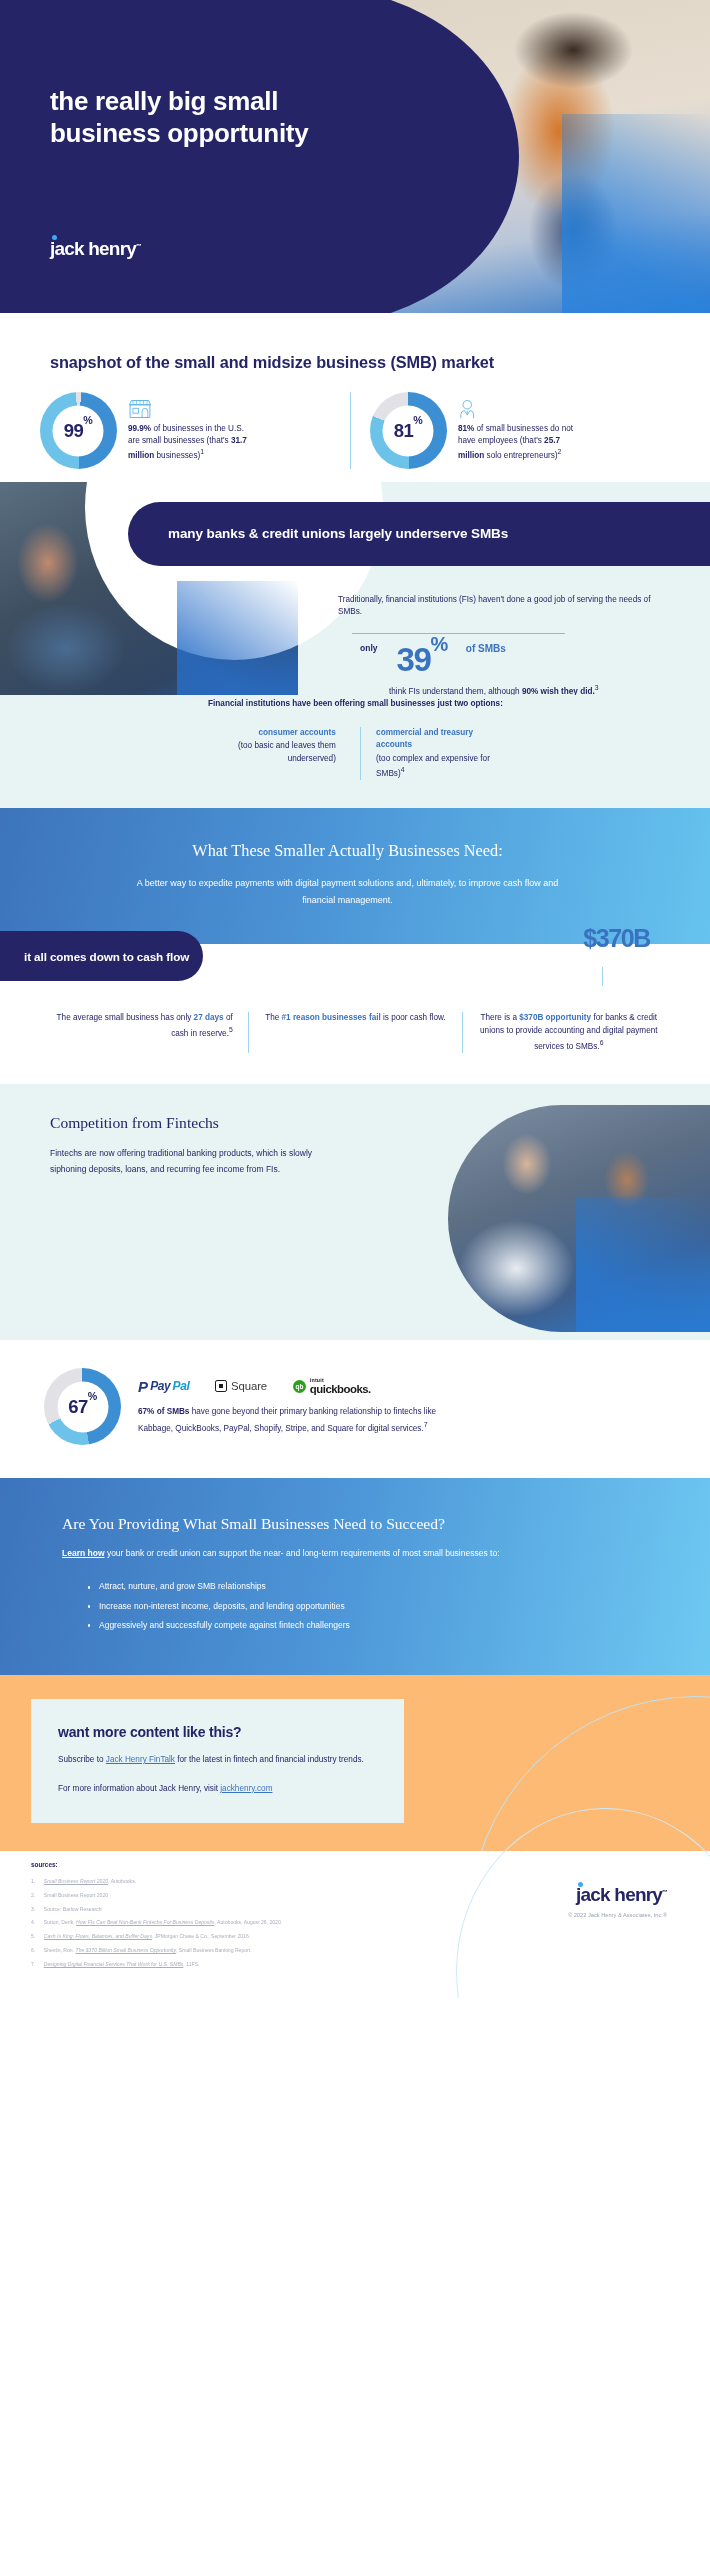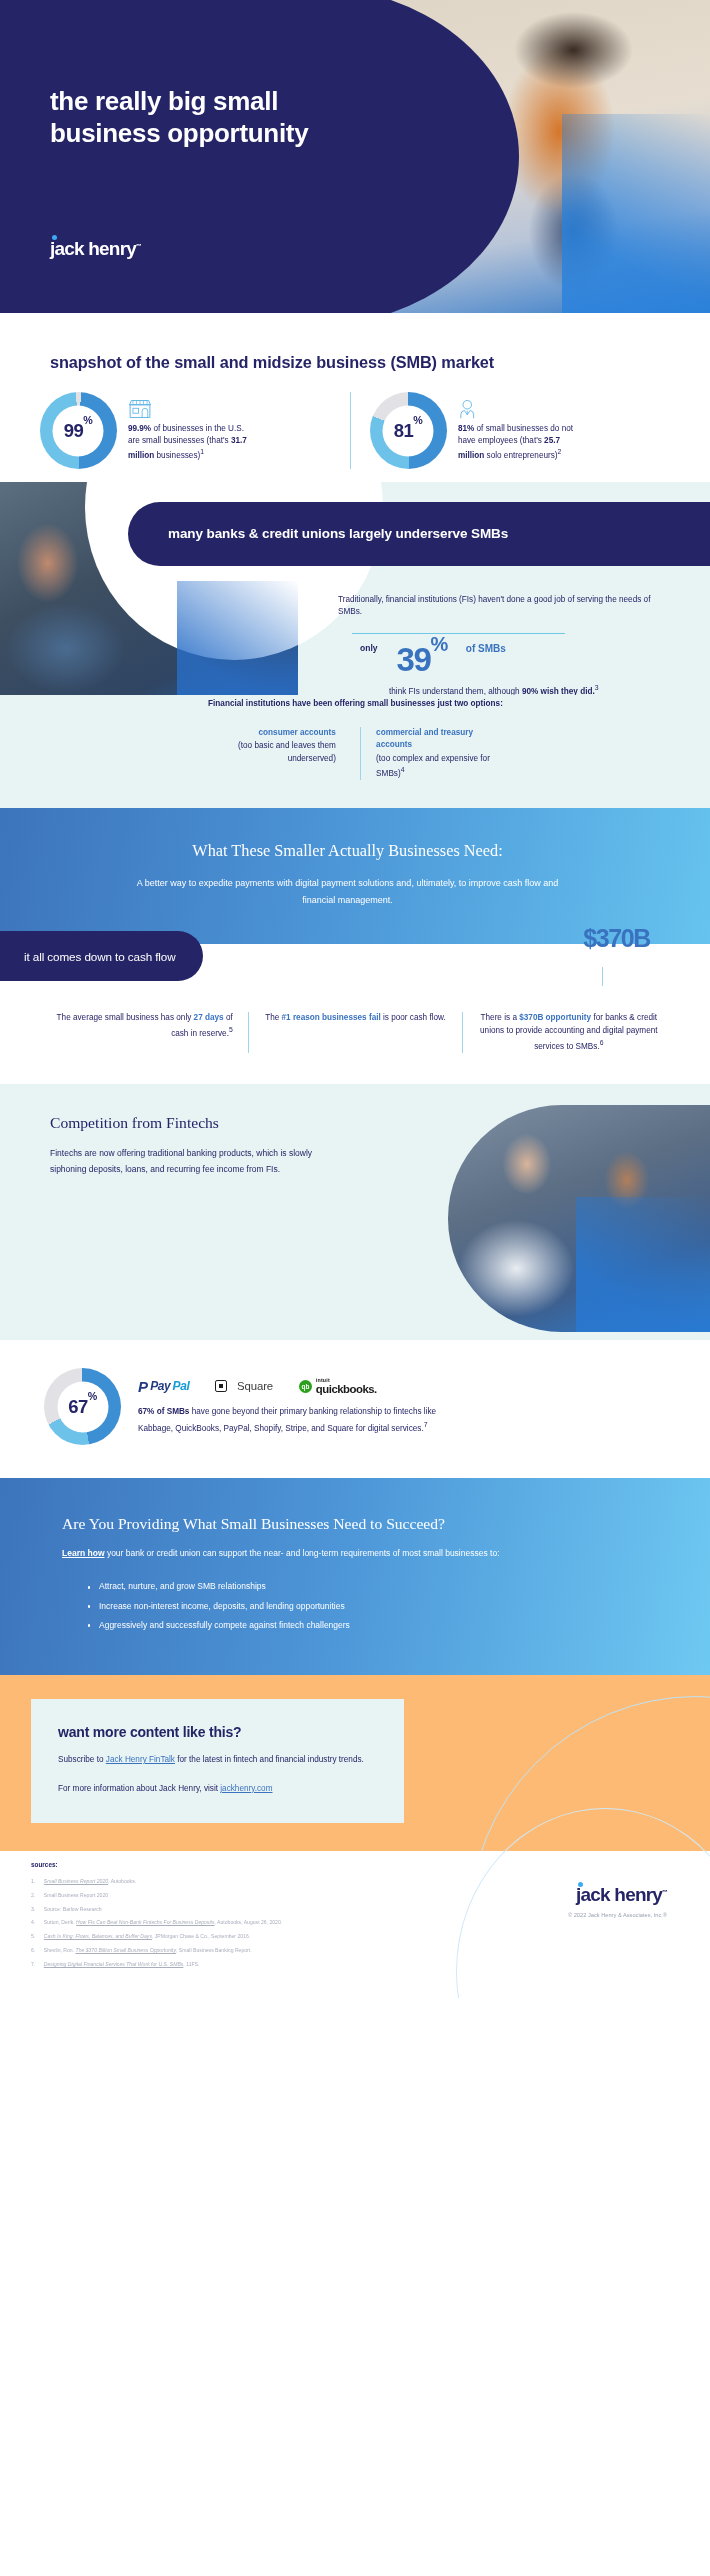--- a/index.html
+++ b/index.html
@@ -140,21 +140,21 @@
   .needs h3 { font-family: "Liberation Serif", serif; font-size: 16.3px; font-weight: 400; margin-bottom: 14px; }
   .needs p { font-size: 9px; line-height: 1.85; max-width: 455px; margin: 0 auto; }
 
   
   .cash { position: relative; background: #fff; padding-bottom: 31px; }
   .cash-pill {
     position: absolute; left: 0; top: -12.8px; width: 203px; height: 50px;
     background: #252467; border-radius: 0 33px 33px 0;
     display: flex; align-items: center; z-index: 4;
   }
-  .cash-pill h3 { color: #fff; font-size: 11.7px; font-weight: 400; margin-left: 24px; letter-spacing: -0.1px; }
+  .cash-pill h3 { color: #fff; font-size: 11.7px; font-weight: 700; margin-left: 24px; letter-spacing: -0.1px; }
   .cash-big {
     position: absolute; right: 61px; top: -20px; font-size: 25px; font-weight: 800;
     color: #3973c0; letter-spacing: -1.4px;
   }
   .cash-tick { position: absolute; right: 108px; top: 23px; width: 0.7px; height: 18.5px; background: #9fd4ef; }
   .cash-row { display: flex; padding: 68px 36px 0 36px; }
   .cash-cell { flex: 1; font-size: 8.2px; line-height: 1.56; color: #252467; padding: 0 15.6px; }
   .cash-cell b { color: #3973c0; font-weight: 800; }
   .cash-cell.c1 { text-align: right; }
   .cash-cell.c2 { text-align: center; border-left: 0.7px solid #9fd4ef; }
@@ -185,21 +185,21 @@
 
   
   .sixtyseven { background: #fff; padding: 28px 0 33px 0; display: flex; align-items: center; gap: 17px; }
   .ss-donut-wrap { margin-left: 44px; }
   .ss-body { flex: 1; padding-right: 64px; }
   .logos { display: flex; align-items: center; gap: 25.6px; margin-bottom: 10px; }
   .logo-paypal { display: flex; align-items: center; gap: 3.6px; }
   .pp-mark { font-size: 15px; font-weight: 800; color: #253b80; font-style: italic; letter-spacing: -1.4px; }
   .pp-text1 { font-size: 12px; font-weight: 800; color: #253b80; font-style: italic; letter-spacing: -0.4px; }
   .pp-text2 { font-size: 12px; font-weight: 800; color: #179bd7; font-style: italic; letter-spacing: -0.4px; margin-left:-1.4px; }
-  .logo-square { display: flex; align-items: center; gap: 10px; }
+  .logo-square { display: flex; align-items: center; gap: 4px; }
   .sq-mark {
     width: 12px; height: 12px; border-radius: 2.1px; border: 1.8px solid #1c1c1c;
     display: flex; align-items: center; justify-content: center;
   }
   .sq-mark i { width: 4.3px; height: 4.3px; background: #1c1c1c; display:block; }
   .sq-text { font-size: 11.4px; color: #3c3c3c; letter-spacing: -0.1px; }
   .logo-qb { display: flex; align-items: center; gap: 3.6px; }
   .qb-mark {
     width: 13.5px; height: 13.5px; border-radius: 50%; background: #2ca01c; color: #fff;
     font-size: 6.4px; font-weight: 800; display:flex; align-items:center; justify-content:center;

